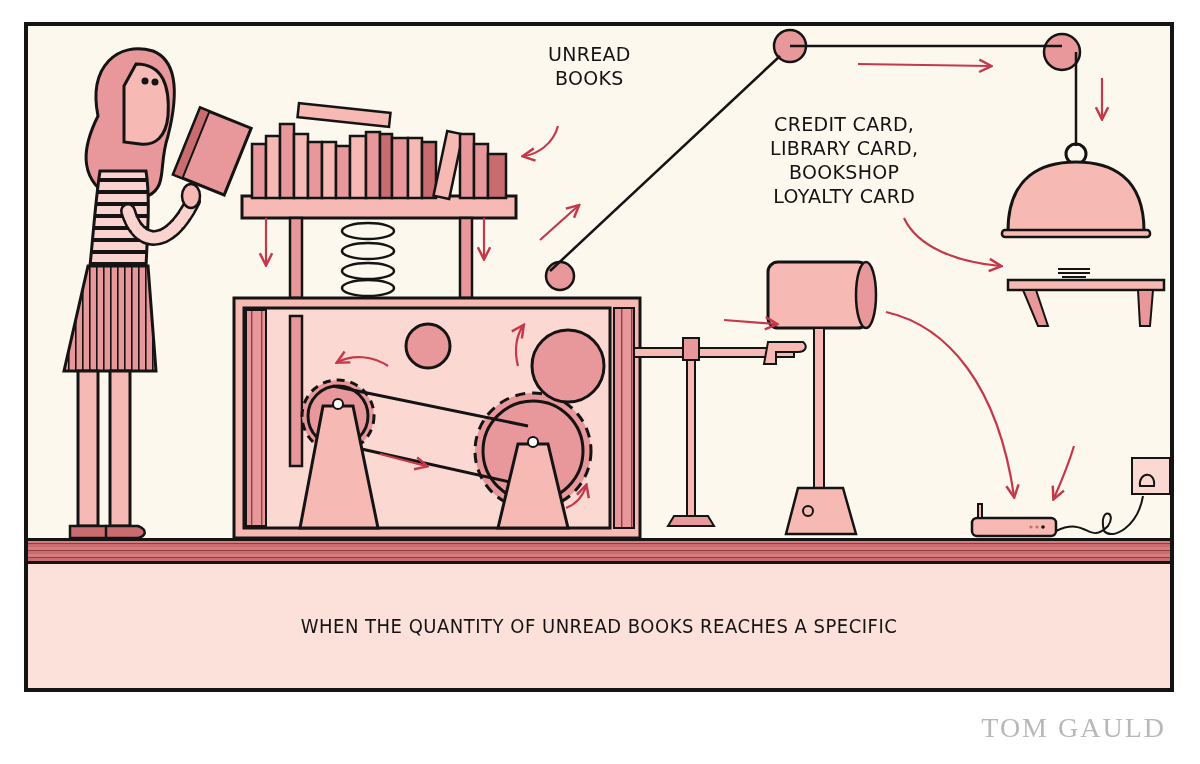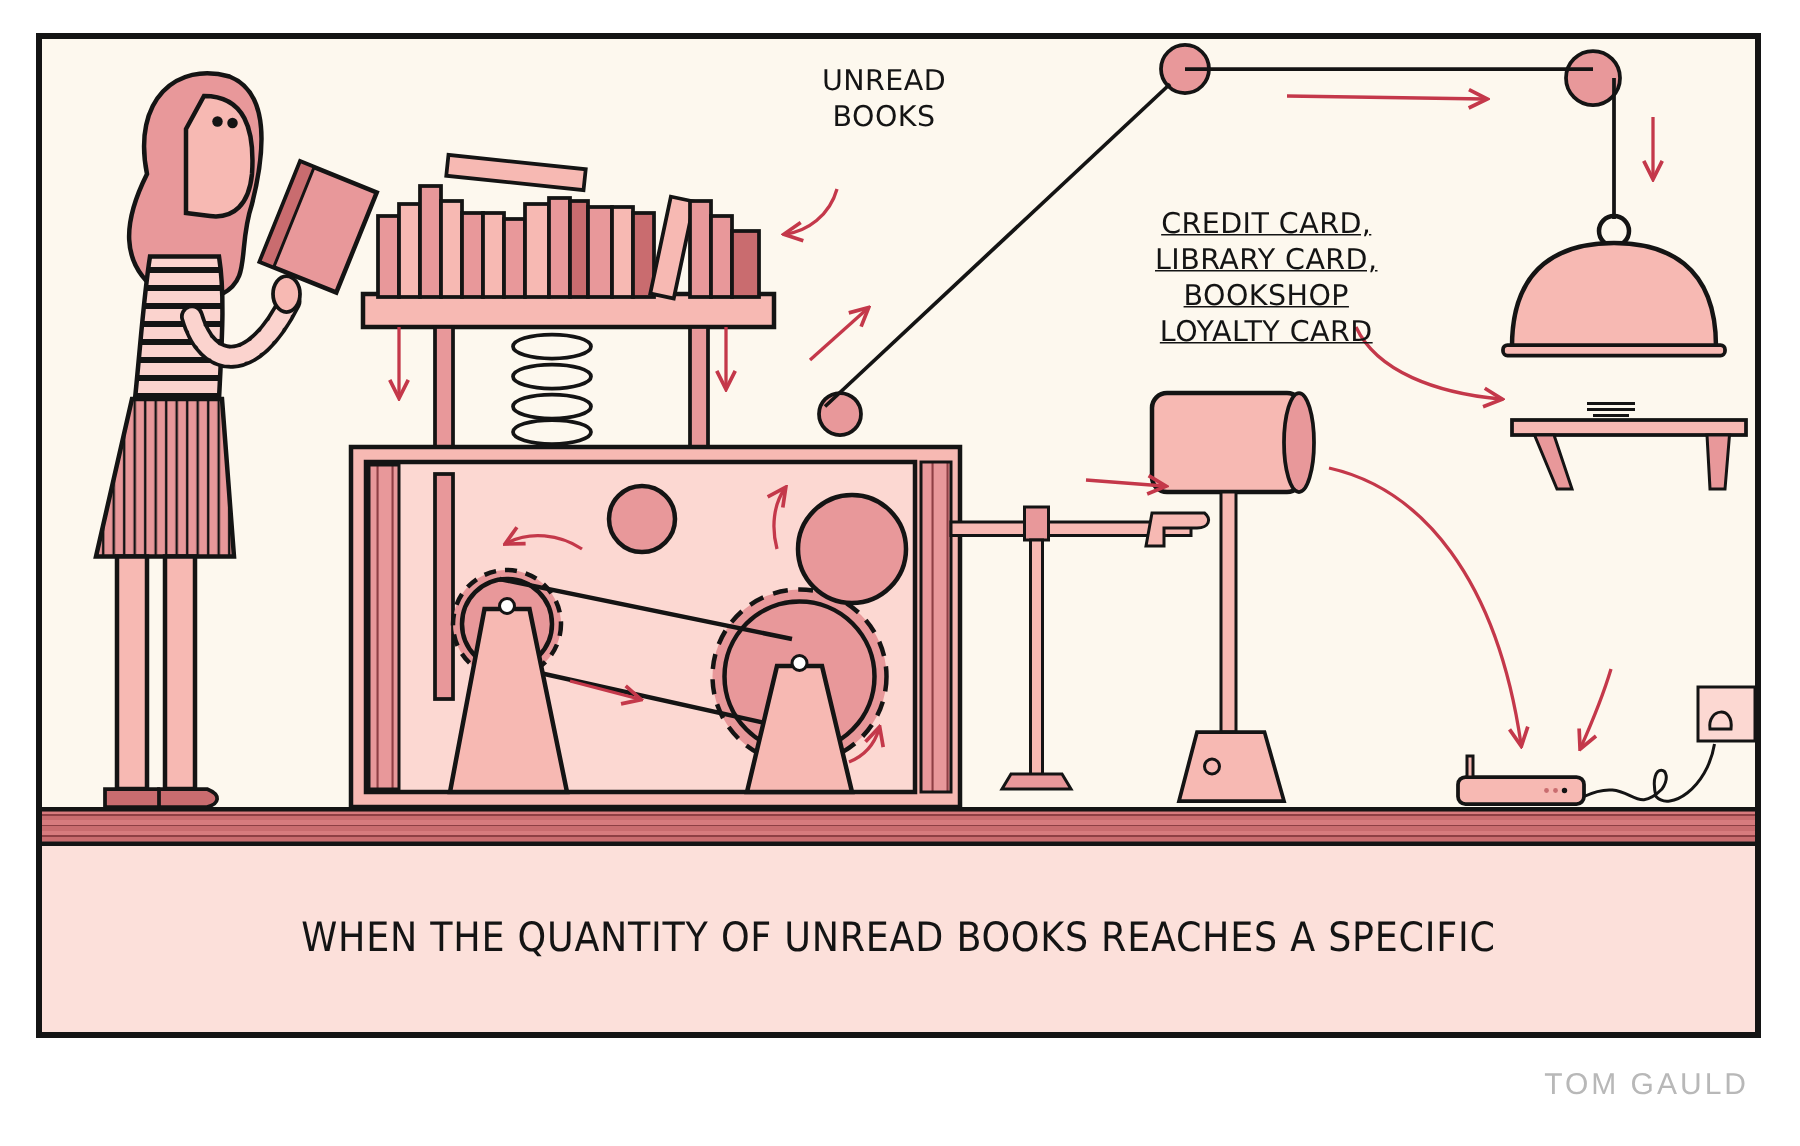--- a/index.html
+++ b/index.html
@@ -2,23 +2,23 @@
 <html><head>
 <meta charset="utf-8">
 <style>
   html, body { margin: 0; padding: 0; background: #ffffff; }
   body { width: 1200px; height: 764px; position: relative; overflow: hidden; font-family: "DejaVu Sans", sans-serif; }
   .panel { position: absolute; left: 24px; top: 22px; width: 1150px; height: 670px; border: 4px solid #141414; box-sizing: border-box; background: #fdf8ee; overflow: hidden; }
   .scene { position: absolute; left: 0; top: 0; width: 1142px; height: 530px; }
   .floor { position: absolute; left: 0; top: 512px; width: 1142px; height: 26px; background: #c96c6f; border-top: 3px solid #141414; border-bottom: 3px solid #141414; box-sizing: border-box;
            background-image: repeating-linear-gradient(0deg, #c96c6f 0 3px, #8e3f44 3px 4px, #d77b7e 4px 7px); }
   .caption-box { position: absolute; left: 0; top: 538px; width: 1142px; height: 124px; background: #fce0da; display: flex; flex-direction: column; align-items: center; justify-content: center; }
-  .caption-line { font-family: "DejaVu Sans Condensed", "DejaVu Sans", sans-serif; font-stretch: condensed; font-size: 27px; letter-spacing: 0.5px; color: #141414; line-height: 34px; text-transform: uppercase; white-space: nowrap; }
+  .caption-line { font-family: "DejaVu Sans Condensed", "DejaVu Sans", sans-serif; font-stretch: condensed; font-size: 20px; letter-spacing: 0.5px; color: #141414; line-height: 34px; text-transform: uppercase; white-space: nowrap; }
   .label { position: absolute; font-family: "DejaVu Sans", sans-serif; font-size: 19px; line-height: 24px; color: #141414; text-align: center; text-transform: uppercase; white-space: nowrap; letter-spacing: 0.3px; }
-  .credit { position: absolute; right: 34px; top: 712px; font-family: Liberation Sans, sans-serif; font-size: 20px; letter-spacing: 2px; color: #b8b8b8; }
+  .credit { position: absolute; right: 34px; top: 712px; font-family: Liberation Serif, serif; font-size: 28px; letter-spacing: 2px; color: #b8b8b8; }
 </style>
 </head>
 <body>
 
 <div class="panel">
   <svg class="scene" width="1142" height="530" viewBox="0 0 1142 530">
     <defs>
       <marker id="arr" viewBox="0 0 10 10" refX="8" refY="5" markerWidth="7" markerHeight="7" orient="auto-start-reverse">
         <path d="M1,1 L9,5 L1,9" fill="none" stroke="#c4384a" stroke-width="1.6"></path>
       </marker>
@@ -187,21 +187,21 @@
       <path d="M490,340 C486,325 488,310 495,300"></path>
       <path d="M352,428 L398,440"></path>
       <path d="M538,482 C548,478 555,470 558,460"></path>
     </g>
   </svg>
 
   <div class="label" style="left:520px; top:16px;">
     <div>UNREAD</div>
     <div>BOOKS</div>
   </div>
-  <div class="label" style="left:742px; top:111px;text-decoration:underline;">
+  <div class="label" style="left:742px; top:86px;">
     <div>CREDIT CARD,</div>
     <div>LIBRARY CARD,</div>
     <div>BOOKSHOP</div>
     <div>LOYALTY CARD</div>
   </div>
 
   <div class="floor"></div>
 
   <div class="caption-box">
     <div class="caption-line">WHEN THE QUANTITY OF UNREAD BOOKS REACHES A SPECIFIC</div>

